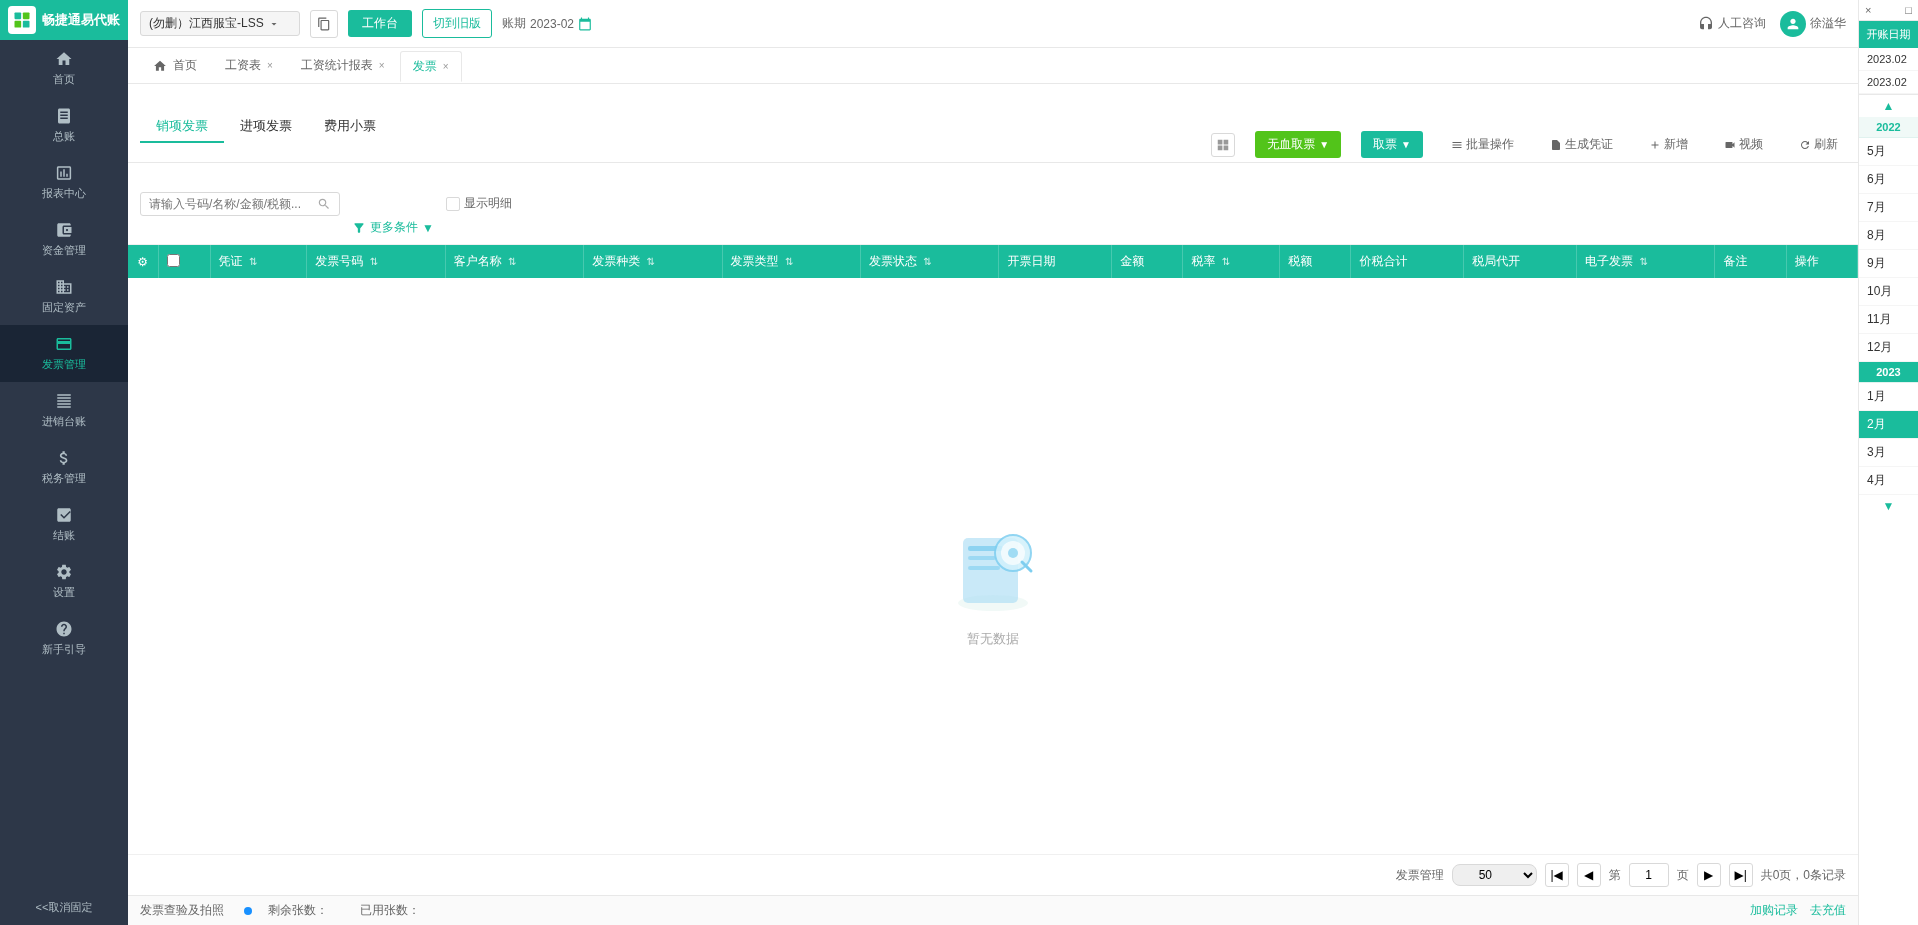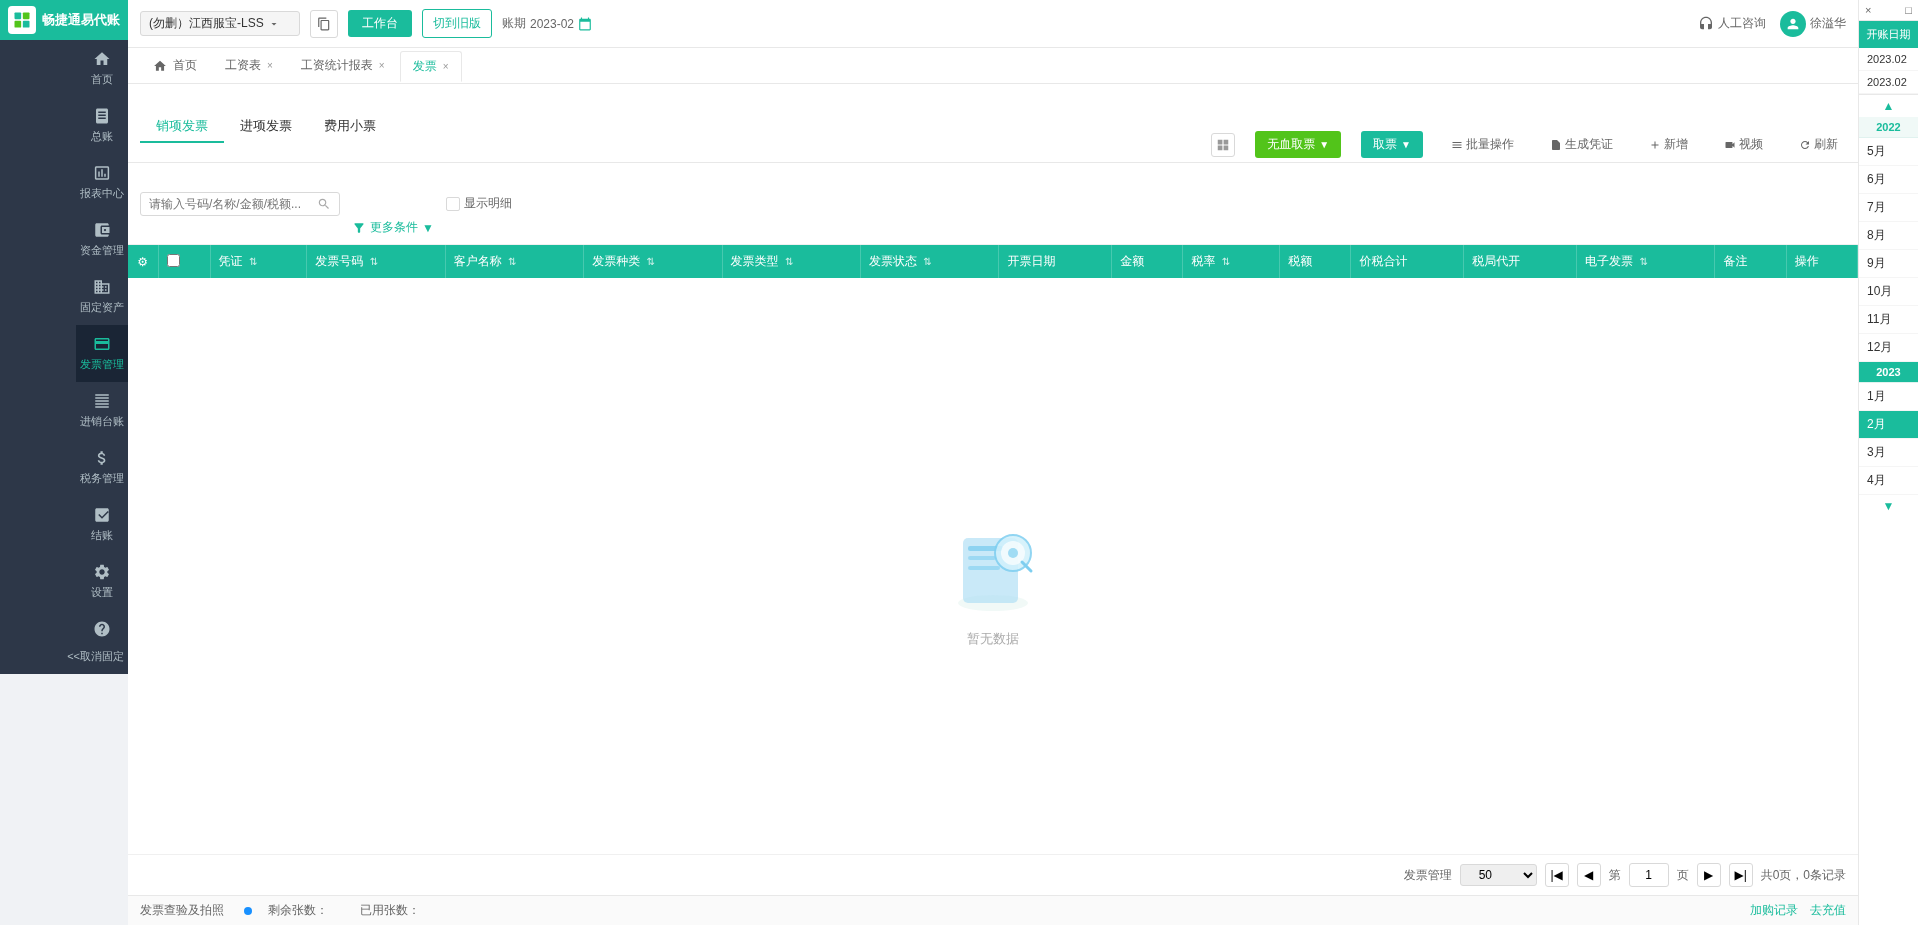--- a/index.html
+++ b/index.html
@@ -1,19 +1,19 @@
 <!DOCTYPE html>
 <html><head>
   <meta charset="utf-8">
   <style>
     * { margin: 0; padding: 0; box-sizing: border-box; }
     body { font-family: 'Microsoft YaHei', '微软雅黑', Arial, sans-serif; font-size: 12px; background: #f0f2f5; color: #333; width: 1918px; height: 925px; overflow: hidden; display: flex; }
 
     
-    .sidebar { width: 128px; min-width: 128px; background: #2d3748; height: 674px; display: flex; flex-direction: column; align-items: flex-end; }
+    .sidebar { width: 128px; min-width: 128px; background: #2d3748; height: 925px; display: flex; flex-direction: column; }
     .sidebar-logo { background: #1abc9c; padding: 10px 8px; display: flex; align-items: center; gap: 6px; color: white; font-size: 13px; font-weight: bold; height: 40px; }
     .sidebar-logo-icon { width: 28px; height: 28px; background: white; border-radius: 4px; display: flex; align-items: center; justify-content: center; }
     .sidebar-logo-icon svg { width: 20px; height: 20px; }
     .sidebar-nav { flex: 1; overflow-y: auto; }
     .sidebar-item { display: flex; flex-direction: column; align-items: center; padding: 10px 4px; cursor: pointer; color: #b0bec5; font-size: 11px; gap: 4px; transition: background 0.2s; }
     .sidebar-item.active { background: #1a2535; color: #1abc9c; }
     .sidebar-item svg { width: 18px; height: 18px; }
     .sidebar-bottom { padding: 10px 4px; display: flex; flex-direction: column; align-items: center; gap: 4px; color: #b0bec5; font-size: 11px; cursor: pointer; }
 
     
@@ -65,21 +65,21 @@
     .data-table thead th { padding: 8px 8px; font-size: 12px; font-weight: normal; white-space: nowrap; border-right: 1px solid rgba(255,255,255,0.2); text-align: left; }
     .data-table thead th:first-child { width: 30px; text-align: center; }
     .data-table thead th .sort-icon { font-size: 10px; margin-left: 3px; opacity: 0.8; }
 
     
     .empty-state { display: flex; flex-direction: column; align-items: center; justify-content: center; height: 100%; gap: 12px; padding: 60px 0; }
     .empty-icon { width: 100px; height: 100px; }
 
     
     .pagination { display: flex; align-items: center; justify-content: flex-end; padding: 8px 12px; border-top: 1px solid #f0f0f0; gap: 8px; background: white; font-size: 12px; color: #666; }
-    .page-size-select { border: 1px solid #d9d9d9; border-radius: 3px; padding: 2px 20px 2px 14px; font-size: 12px; }
+    .page-size-select { border: 1px solid #d9d9d9; border-radius: 8px; padding: 2px 20px 2px 22px; font-size: 12px; }
     .page-btn { width: 24px; height: 24px; border: 1px solid #d9d9d9; border-radius: 3px; background: white; cursor: pointer; display: flex; align-items: center; justify-content: center; font-size: 12px; }
     .page-input { width: 40px; height: 24px; border: 1px solid #d9d9d9; border-radius: 3px; text-align: center; font-size: 12px; }
 
     
     .footer-bar { display: flex; align-items: center; padding: 6px 12px; border-top: 1px solid #e8e8e8; background: #fafafa; font-size: 12px; color: #666; gap: 16px; }
     .footer-right { margin-left: auto; display: flex; gap: 12px; }
     .footer-link { color: #1abc9c; cursor: pointer; }
     .blue-dot { width: 8px; height: 8px; background: #1890ff; border-radius: 50%; display: inline-block; margin-left: 4px; }
 
     

